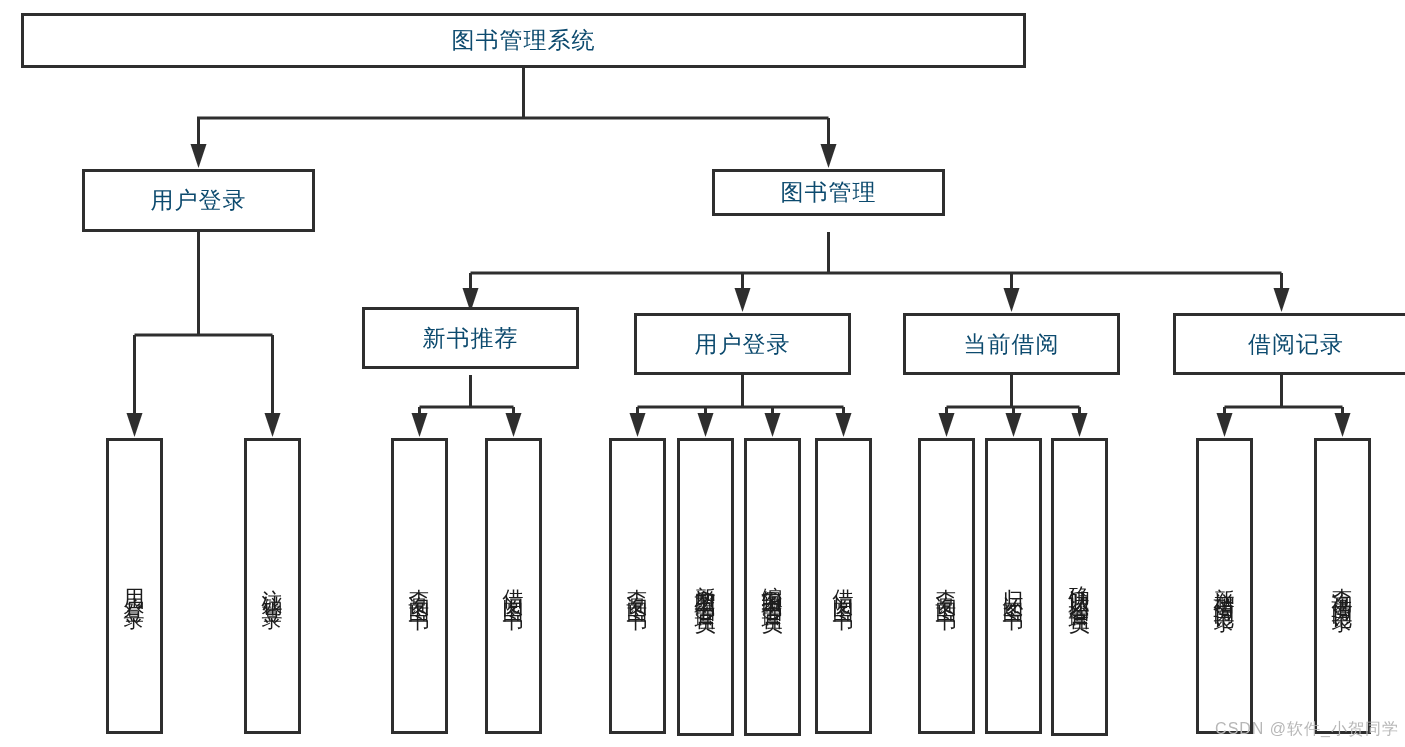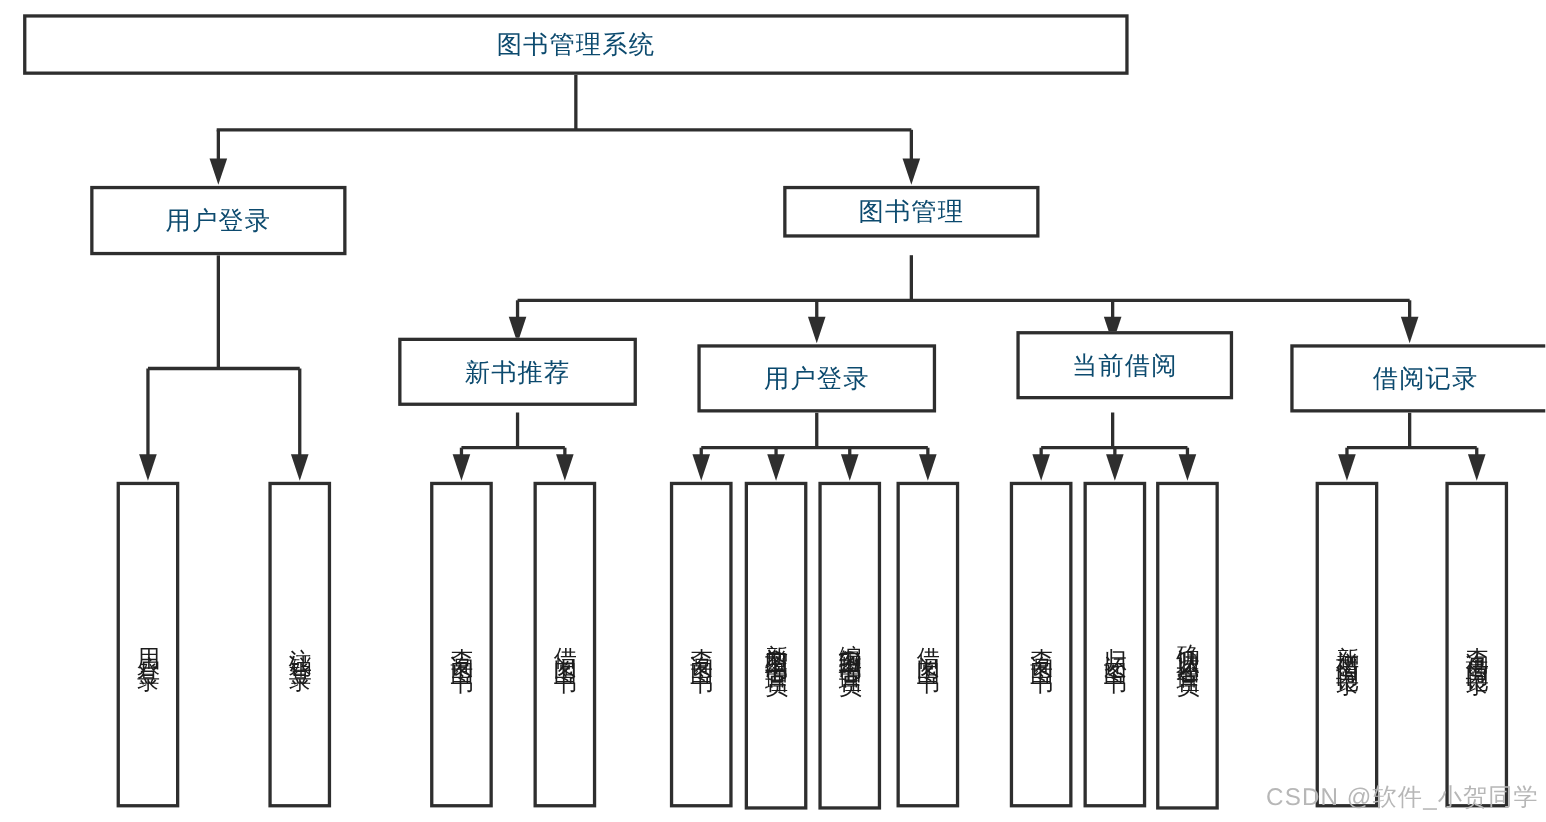--- a/index.html
+++ b/index.html
@@ -42,21 +42,21 @@
     text-orientation: mixed;
     color: #1c1c1c;
     font-size: 21px;
     letter-spacing: 7px;
     line-height: 1;
   }
   .watermark {
     position: absolute;
     right: 6px;
     bottom: 7px;
-    font-size: 22px;
+    font-size: 16px;
     color: #b7b7b7;
     letter-spacing: 1px;
     z-index: 3;
     white-space: nowrap;
   }
 </style>
 </head>
 <body>
 
 <div id="stage">
@@ -140,21 +140,21 @@
   <div class="node" style="left:712px; top:169px; width:233px; height:47px;">
     <span class="node-label">图书管理</span>
   </div>
 
   <div class="node" style="left:362px; top:307px; width:217px; height:62px;">
     <span class="node-label">新书推荐</span>
   </div>
   <div class="node" style="left:634px; top:313px; width:217px; height:62px;">
     <span class="node-label">用户登录</span>
   </div>
-  <div class="node" style="left:903px; top:301px; width:197px; height:62px;margin-left:21px;">
+  <div class="node" style="left:903px; top:313px; width:217px; height:62px;">
     <span class="node-label">当前借阅</span>
   </div>
   <div class="node" style="left:1173px; top:313px; width:246px; height:62px;">
     <span class="node-label">借阅记录</span>
   </div>
 
   <div class="node leaf" style="left:106px; top:438px; width:57px; height:296px;">
     <span class="leaf-label">用户登录</span>
   </div>
   <div class="node leaf" style="left:244px; top:438px; width:57px; height:296px;">

